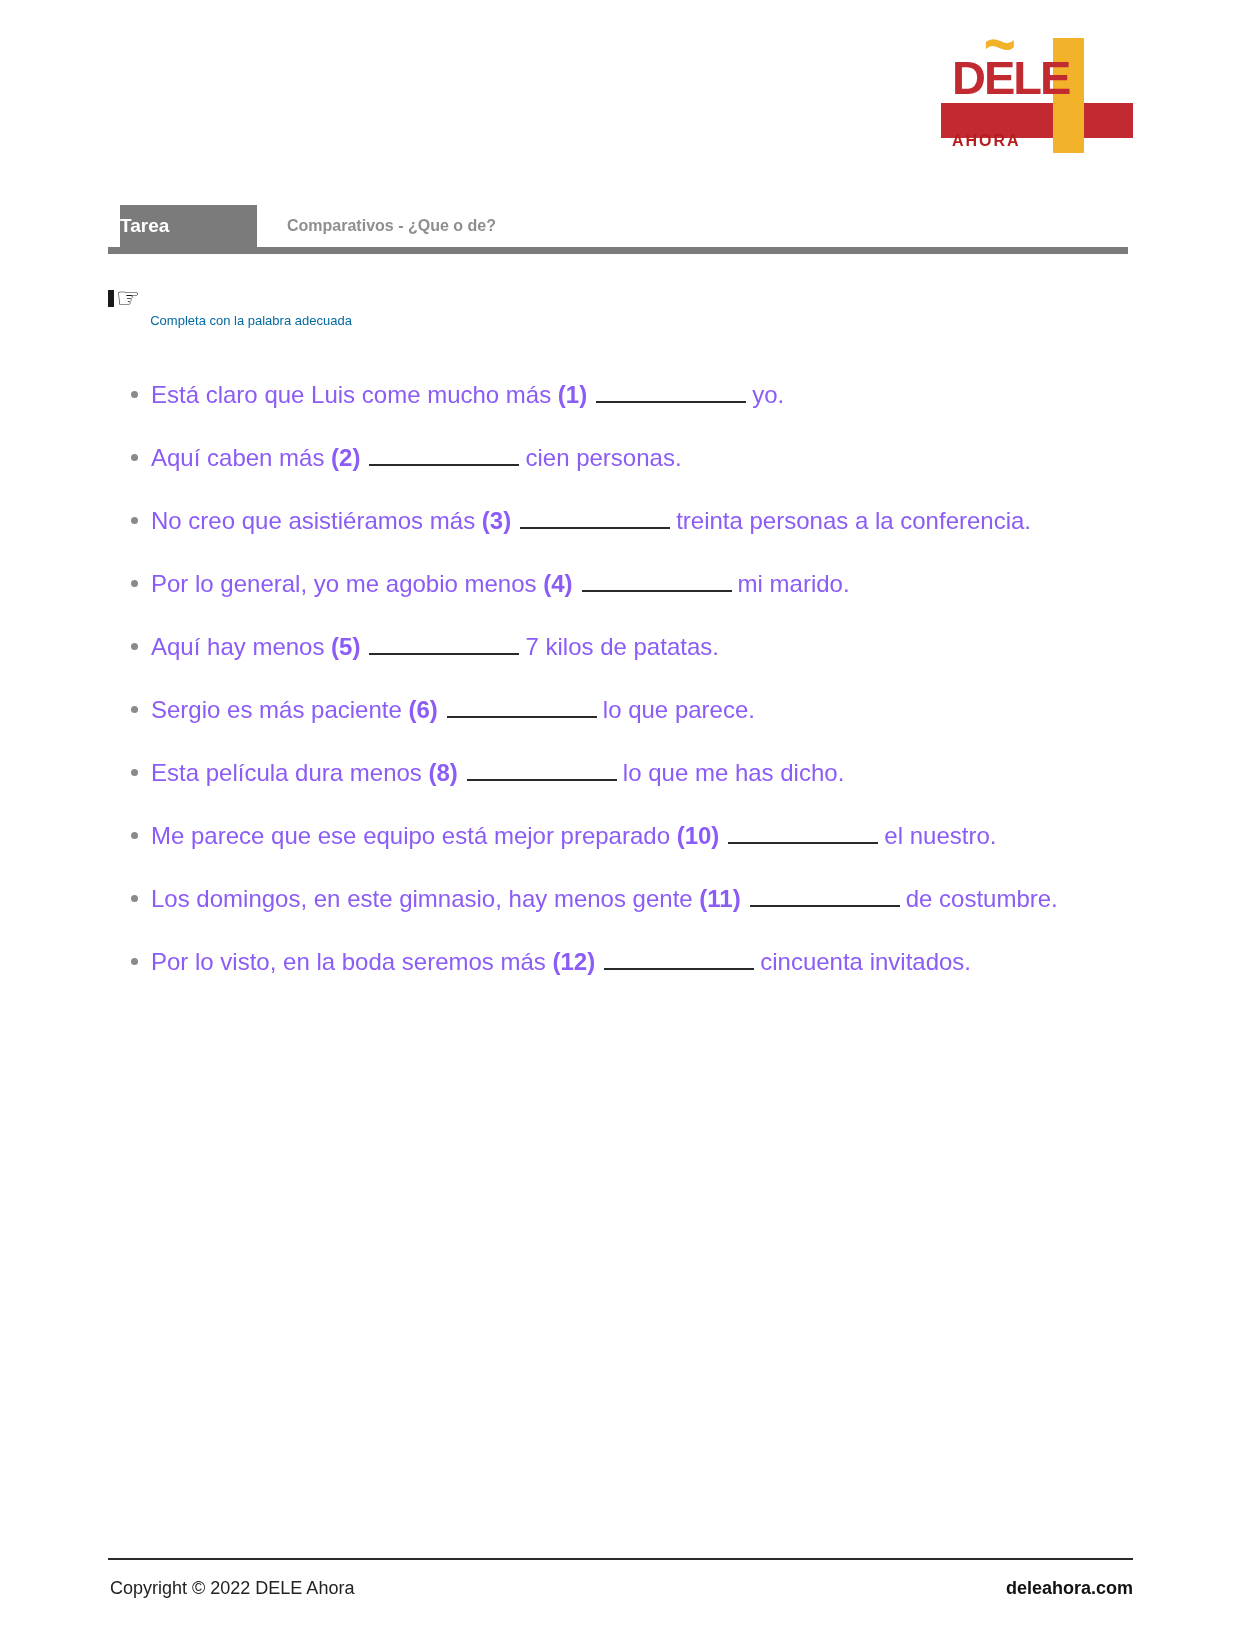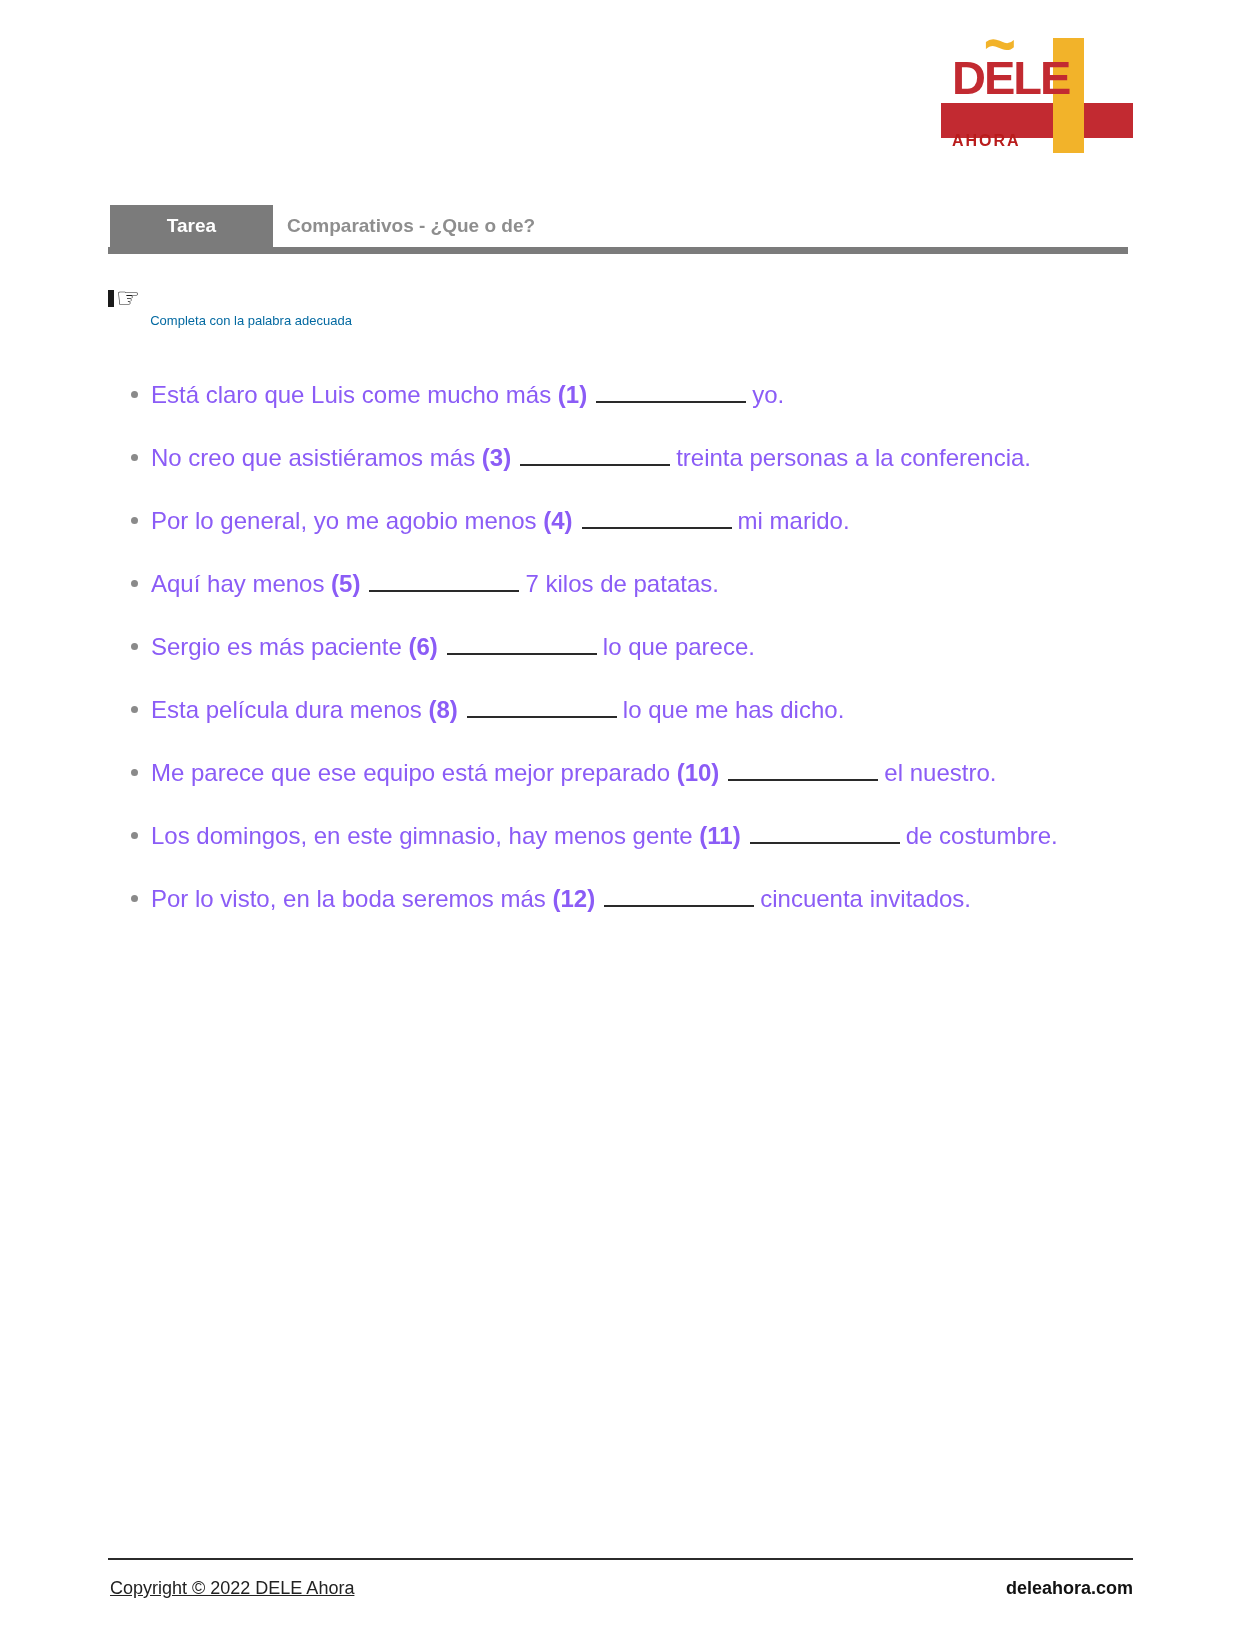--- a/index.html
+++ b/index.html
@@ -34,29 +34,29 @@
     transform:scale(1.25,1.5); line-height:1;
   }
   .logo .tagline {
     position:absolute; left:11px; top:69px; z-index:3;
     font-size:16px; font-weight:bold; letter-spacing:2px;
     color:#b91c1c; line-height:28px;margin-top:20px;
   }
 
   
   .header-tab {
-    position:absolute; left:110px; top:205px; width:163px; height:42px;
+    position:absolute; left:120px; top:205px; width:137px; height:42px;
     background:#7b7b7b; color:#ffffff;
-    display:flex; align-items:center; justify-content:center;
+    display:flex; align-items:center; 
     font-size:19px; font-weight:bold;
   }
   .header-title {
     position:absolute; left:287px; top:205px; height:42px;
     display:flex; align-items:center;
-    font-size:19px; font-weight:bold; color:#8e8e8e;
+    font-size:16px; font-weight:bold; color:#8e8e8e;
   }
   .header-bar {
     position:absolute; left:108px; top:247px; width:1020px; height:7px;
     background:#7b7b7b;
   }
 
   
   .instruction {
     position:absolute; left:108px; top:268px;
     display:flex; align-items:center; gap:10px;
@@ -91,21 +91,21 @@
     margin:0 6px 0 9px;
   }
 
   
   .footer-rule {
     position:absolute; left:108px; top:1558px; width:1025px; height:2px;
     background:#2b2b2b;
   }
   .footer-left {
     position:absolute; left:110px; top:1578px;
-    font-size:18px; color:#222222;text-decoration:underline;
+    font-size:18px; color:#222222;
   }
   .footer-right {
     position:absolute; top:1578px; left:108px; width:1025px;
     text-align:right; font-size:18px; font-weight:bold; color:#111111;
   }
 </style>
 </head>
 <body>
 
 <div class="page">
@@ -137,20 +137,27 @@
   <ul class="exercise" id="exercise-list">
       <li>
         <span class="bullet"></span>
         <span>Está claro que Luis come mucho más&nbsp;</span>
         <span class="num">(1)</span>
         <span class="blank"></span>
         <span>yo.</span>
       </li>
       <li>
         <span class="bullet"></span>
+        <span>Aquí caben más&nbsp;</span>
+        <span class="num">(2)</span>
+        <span class="blank"></span>
+        <span>cien personas.</span>
+      </li>
+      <li>
+        <span class="bullet"></span>
         <span>No creo que asistiéramos más&nbsp;</span>
         <span class="num">(3)</span>
         <span class="blank"></span>
         <span>treinta personas a la conferencia.</span>
       </li>
       <li>
         <span class="bullet"></span>
         <span>Por lo general, yo me agobio menos&nbsp;</span>
         <span class="num">(4)</span>
         <span class="blank"></span>

